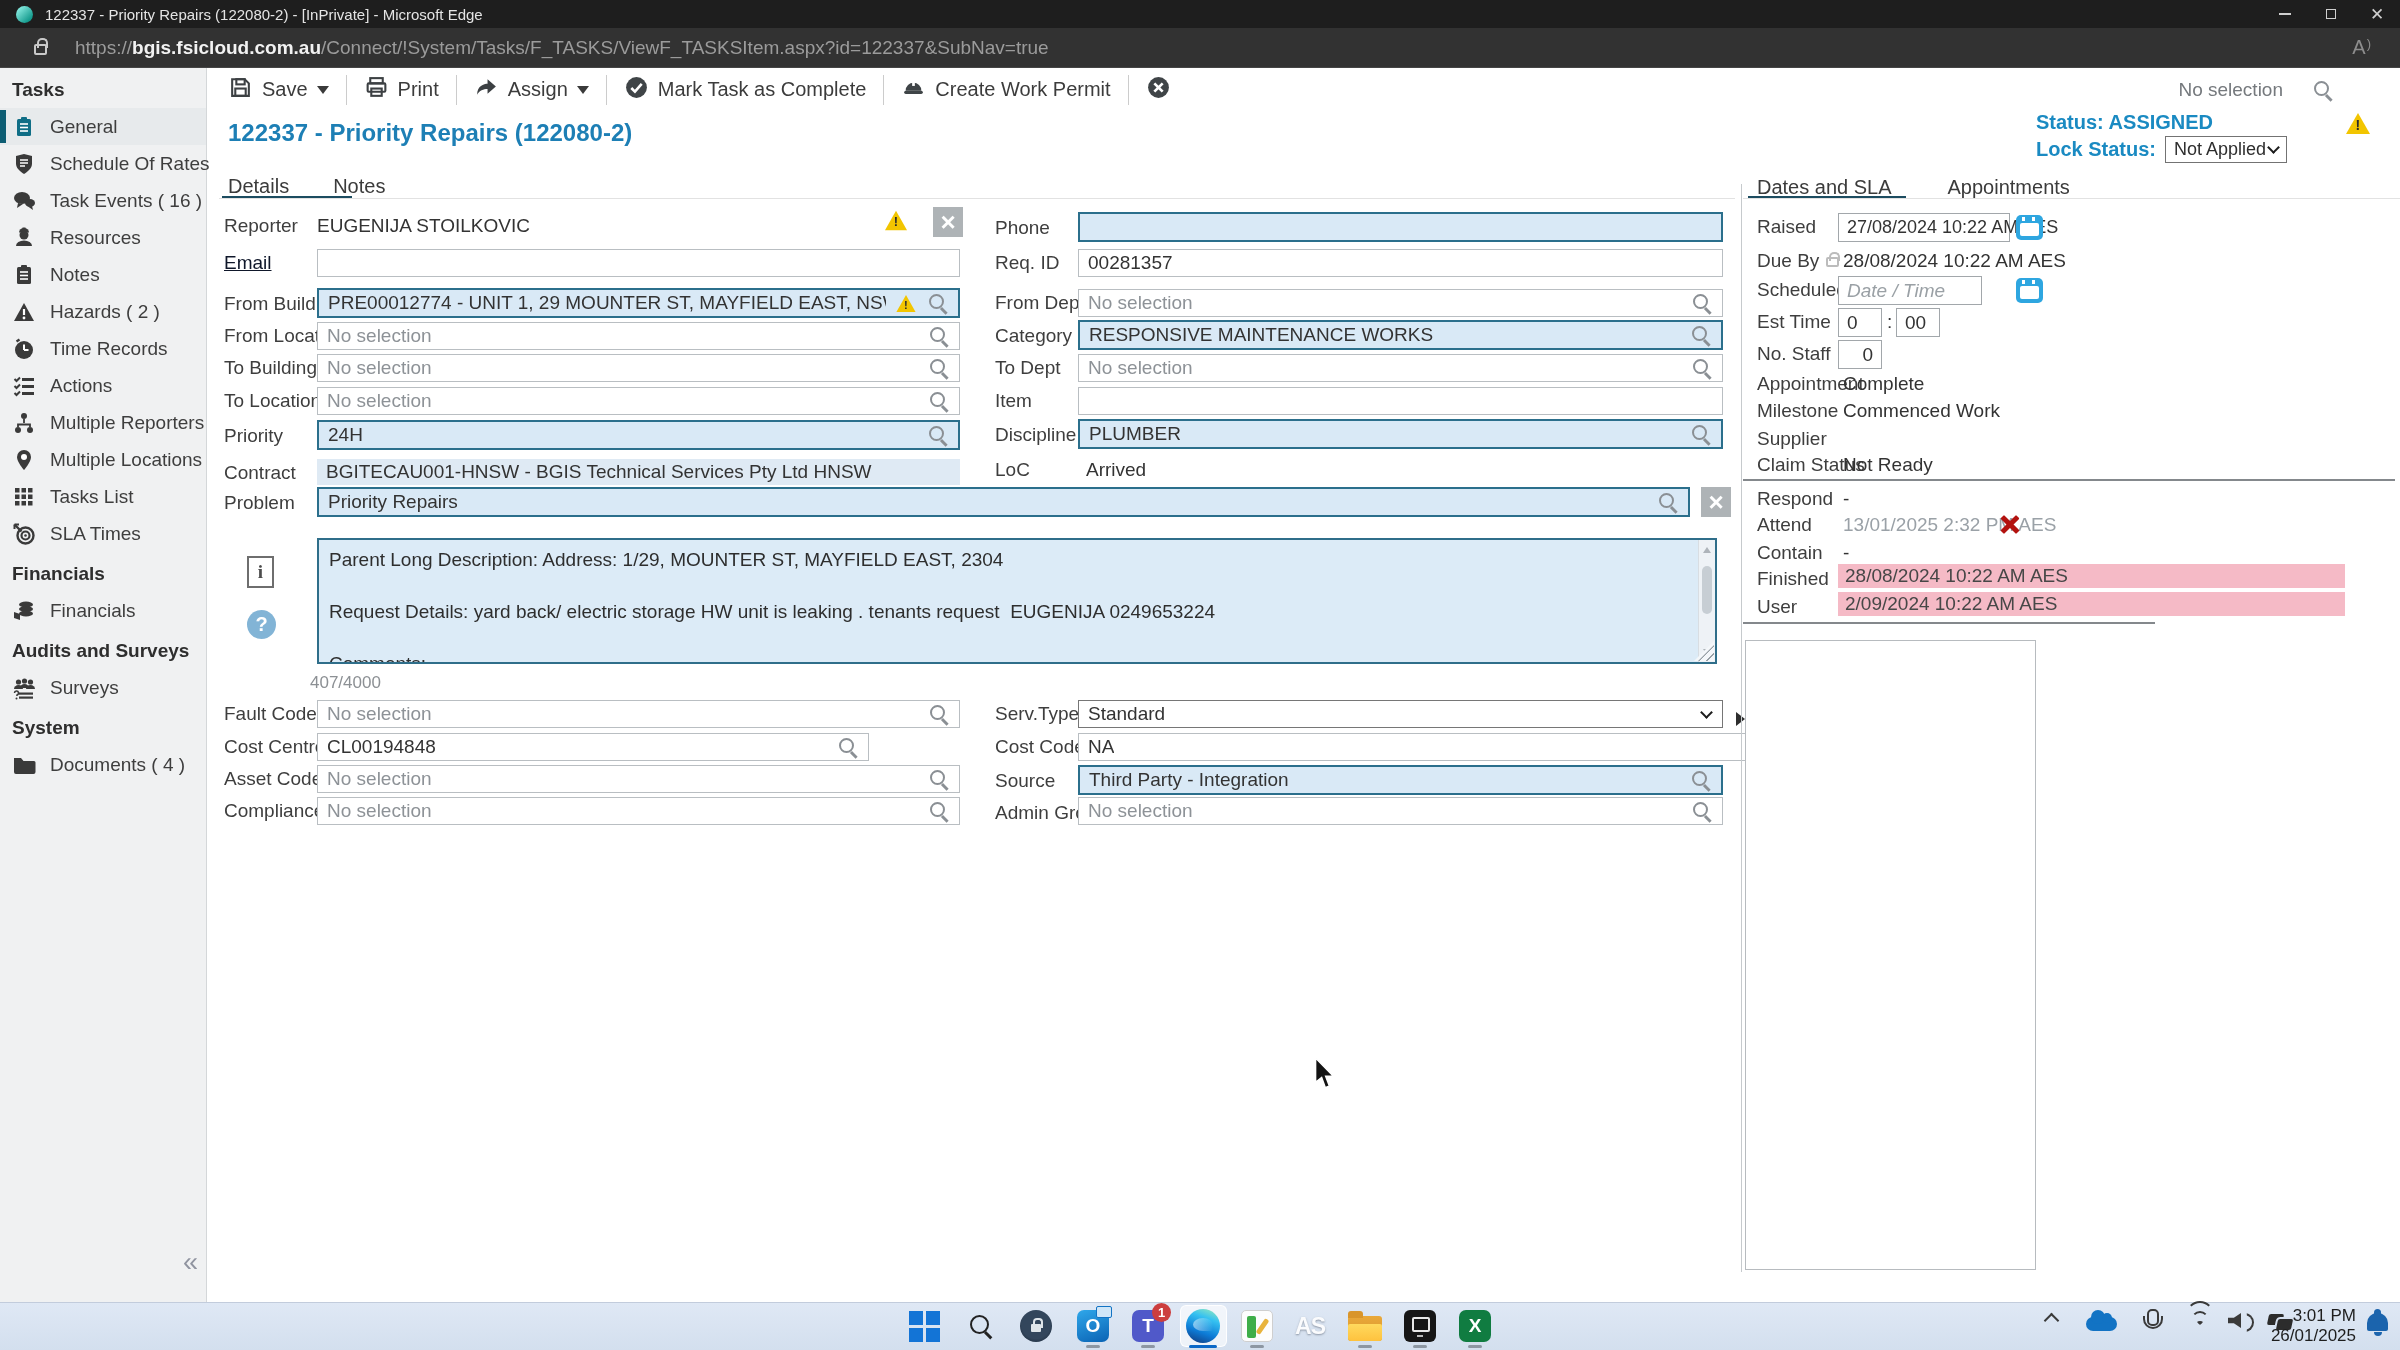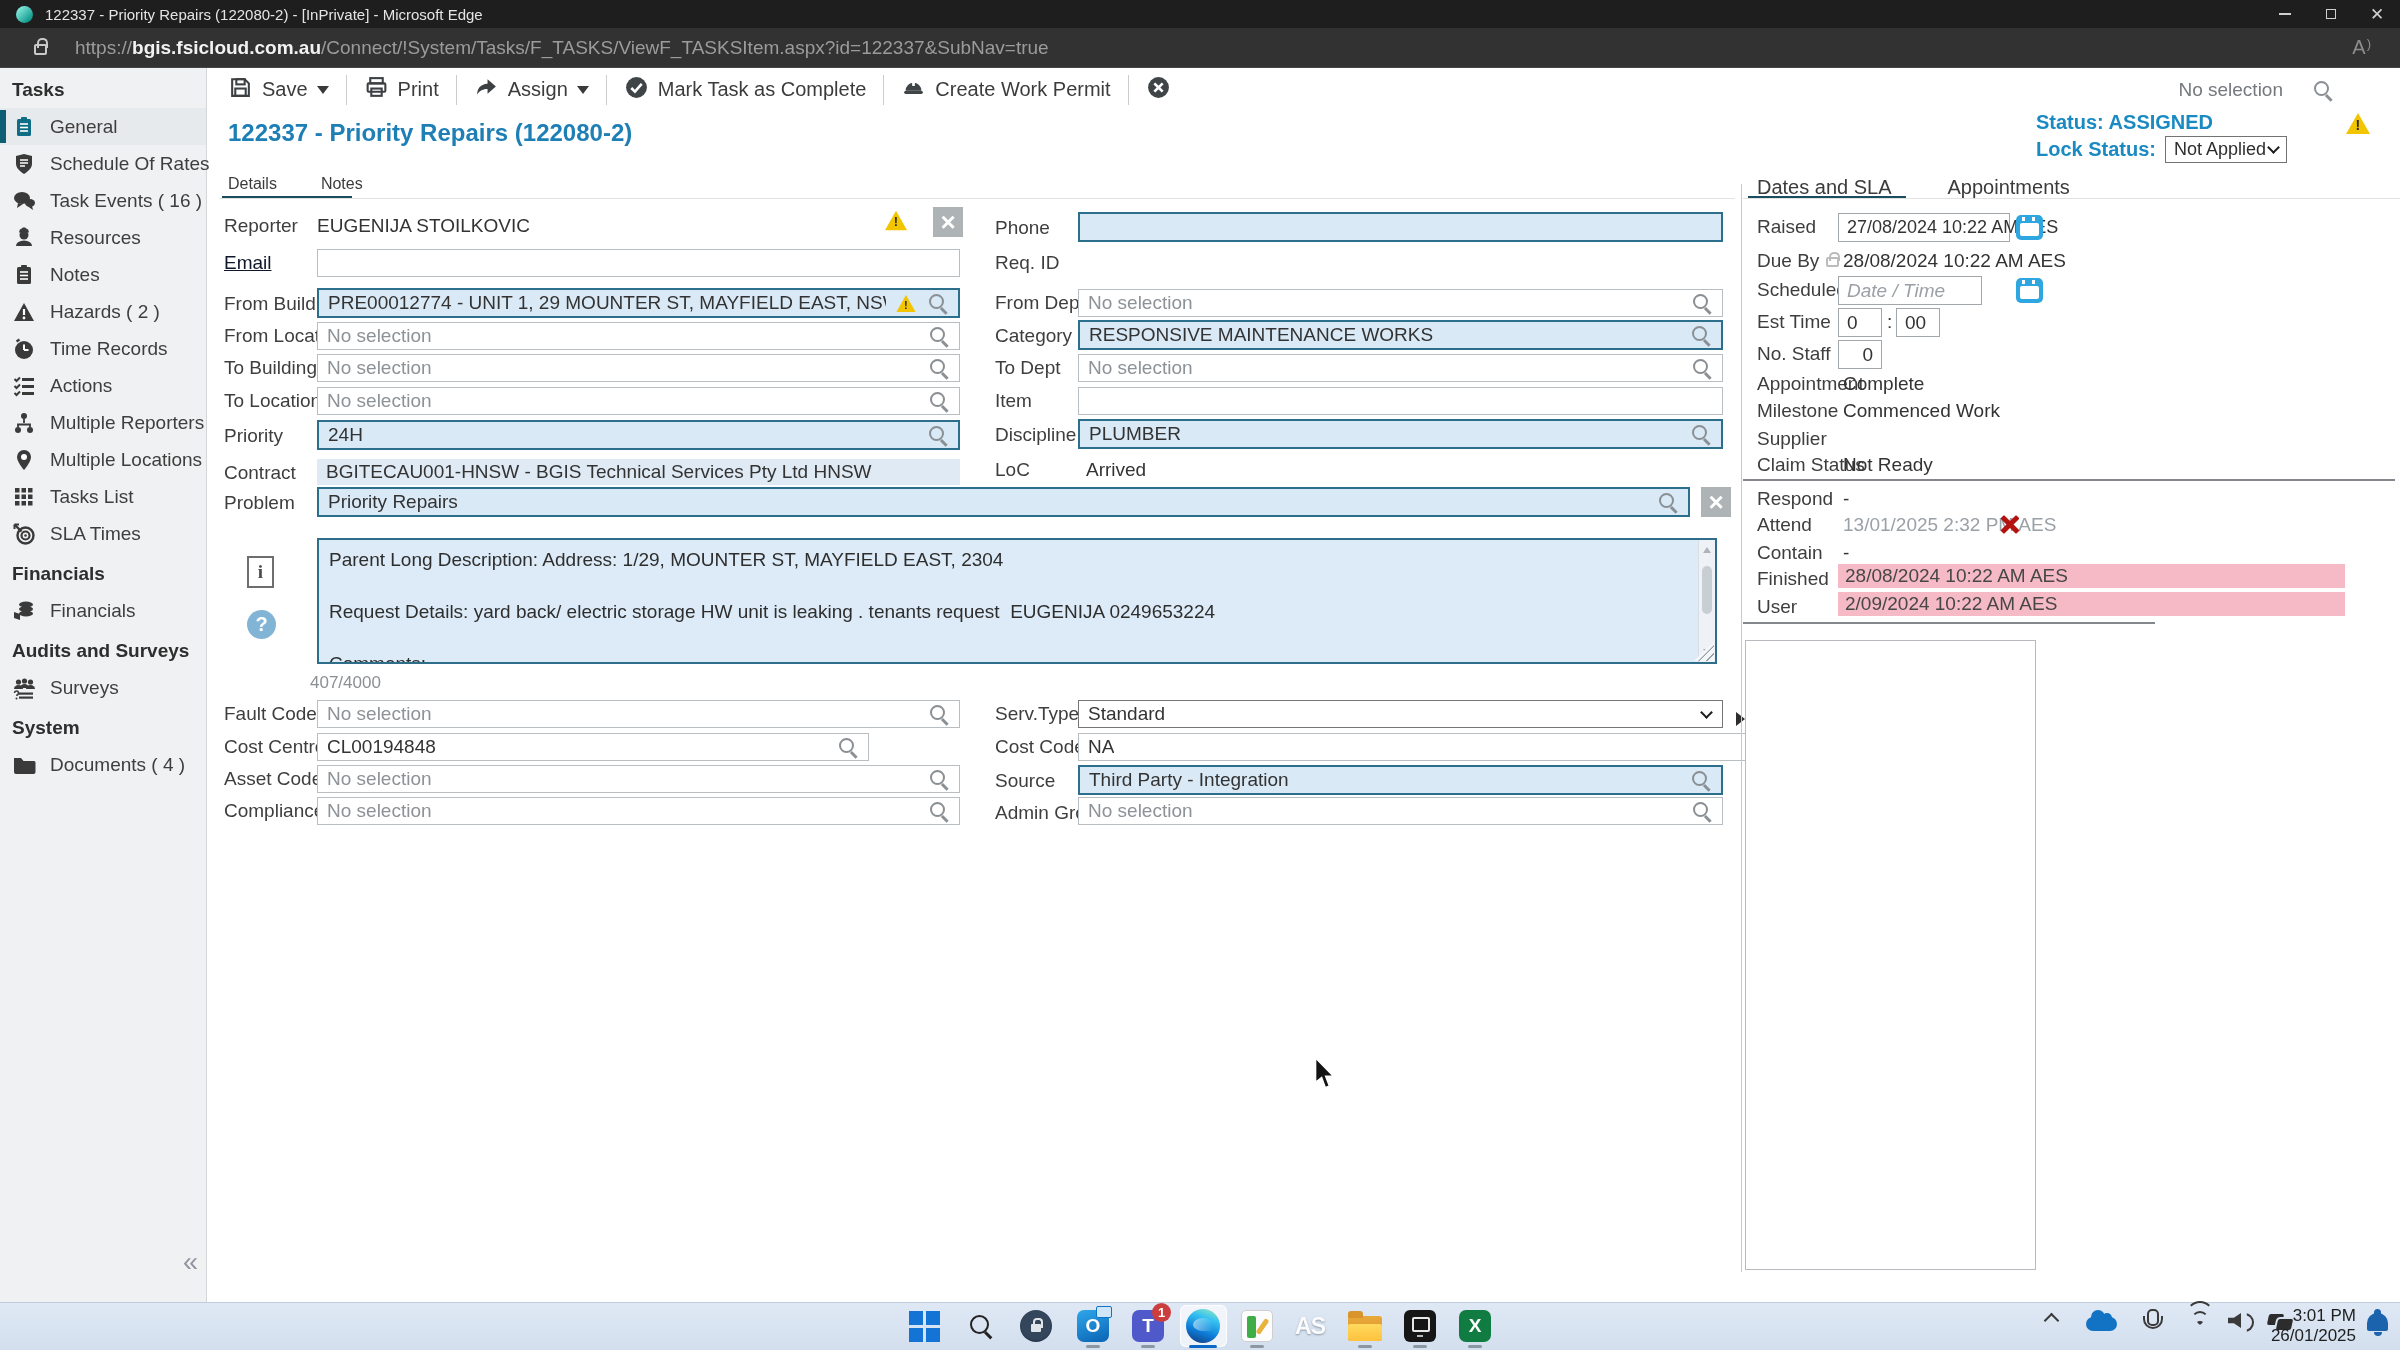--- a/index.html
+++ b/index.html
@@ -65,21 +65,21 @@
 
   
   .ptitle{position:absolute;left:228px;top:119px;font-size:24px;font-weight:bold;color:#1d7fb5}
   .status-block{position:absolute;top:110px;right:113px;text-align:left;font-size:20px;font-weight:bold;color:#1a8ac2;line-height:25px}
   .lock-row{display:flex;align-items:center;justify-content:flex-end;gap:9px;margin-top:1px}
   .lock-select{width:122px;height:27px;border:1px solid #737373;background:#fff;color:#2e2e2e;font-weight:normal;font-size:18px;display:flex;align-items:center;padding:0 8px;cursor:pointer}
   .chevd{width:9px;height:9px;border-right:2.4px solid #1c1c1c;border-bottom:2.4px solid #1c1c1c;transform:rotate(45deg);margin-left:auto;margin-top:-4px}
   .hdr-warn{position:absolute;top:113px;right:30px}
 
   
-  .tabs{position:absolute;left:228px;top:175px;display:flex;gap:44px;font-size:16px;color:#3b3b3b}
+  .tabs{position:absolute;left:228px;top:175px;display:flex;gap:44px;font-size:20px;color:#3b3b3b}
   .tab{cursor:pointer}
   .tab-underline{position:absolute;left:222px;top:196px;width:130px;height:3px;background:#1c4c60}
   .tab-hairline{position:absolute;left:219px;top:198px;width:1516px;height:1px;background:#e2e2e2}
   .sla-tabs{position:absolute;left:1757px;top:176px;display:flex;gap:56px;font-size:20px;color:#3b3b3b}
   .sla-underline{position:absolute;left:1748px;top:196px;width:158px;height:3px;background:#1c4c60}
   .sla-hairline{position:absolute;left:1743px;top:198px;width:657px;height:1px;background:#e2e2e2}
   .vline{position:absolute;left:1741px;top:184px;width:1px;height:1088px;background:#c6cacd}
 
   
   .lbl{position:absolute;font-size:19px;color:#3e3e3e;height:28px;line-height:28px;white-space:nowrap}
@@ -572,20 +572,23 @@
       <span class="val ph">No selection</span>
       <span class="mag"></span>
     </div>
 
   <div class="lbl" style="left:995px;top:214px">Phone</div>
   <div class="fld hl" style="left:1078px;top:212px;width:645px">
       <span class="val"></span>
     </div>
 
   <div class="lbl" style="left:995px;top:249px">Req. ID</div>
+  <div class="fld" style="left:1078px;top:249px;width:645px">
+      <span class="val">00281357</span>
+    </div>
 
   <div class="lbl" style="left:995px;top:289px">From Dept</div>
   <div class="fld" style="left:1078px;top:289px;width:645px">
       <span class="val ph">No selection</span>
       <span class="mag"></span>
     </div>
 
   <div class="lbl" style="left:995px;top:322px">Category</div>
   <div class="fld hl" style="left:1078px;top:320px;width:645px">
       <span class="val">RESPONSIVE MAINTENANCE WORKS</span>

